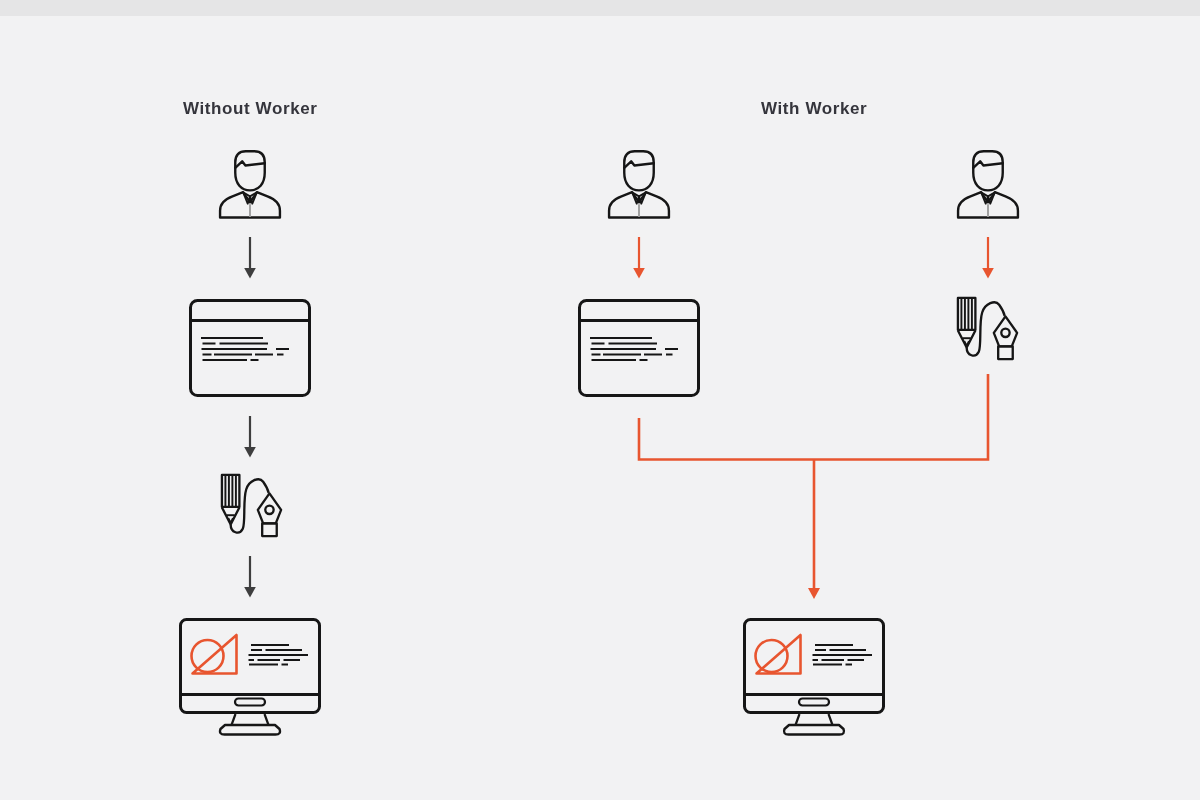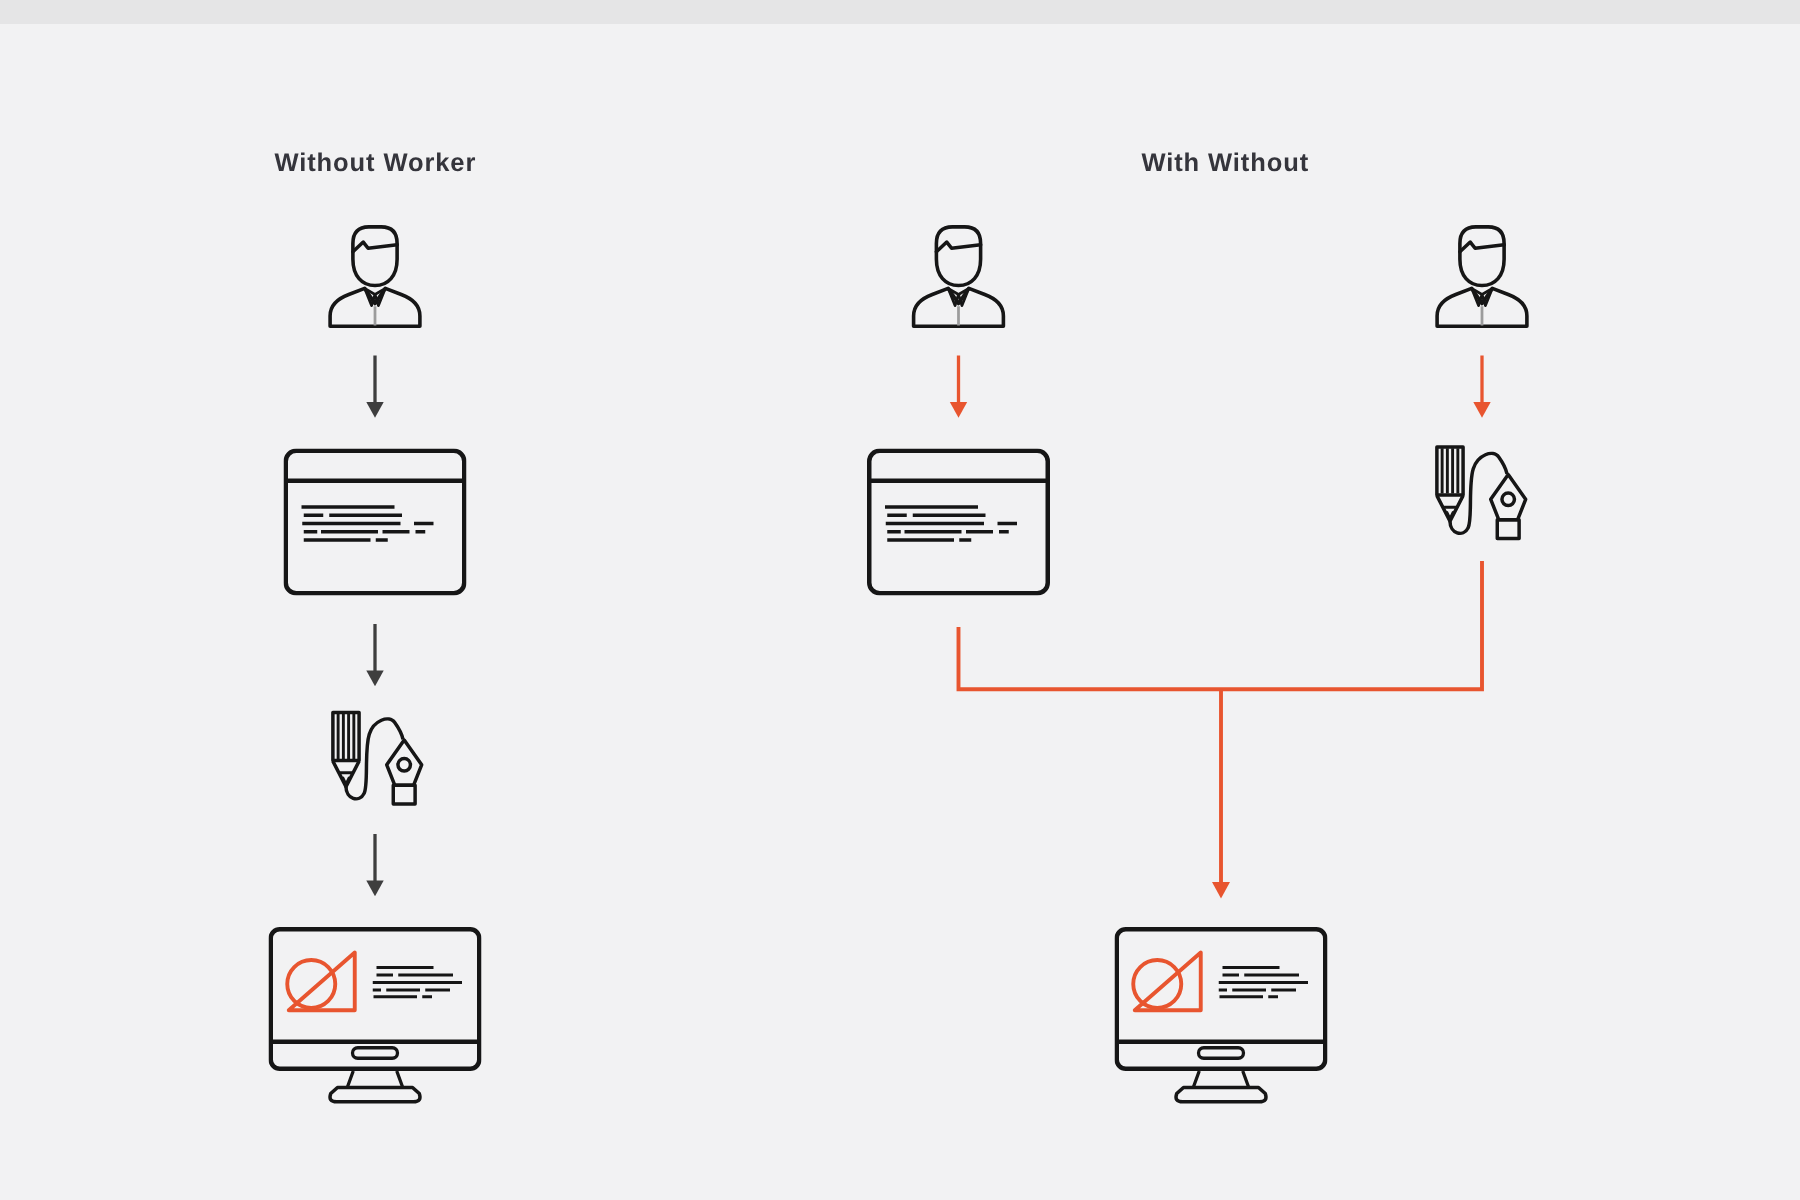--- a/index.html
+++ b/index.html
@@ -132,21 +132,21 @@
     <svg class="abs arrow-gray" style="left:243px;top:539px;" width="14" height="44" viewBox="0 0 14 44">
         <use href="#sym-arrow"></use>
       </svg>
 
     <svg class="abs icon" style="left:179px;top:602px;" width="142" height="118" viewBox="0 0 142 118">
         <use href="#sym-monitor"></use>
       </svg>
   </section>
 
   <section>
-    <div class="flow-title" style="left:761px;top:83px;">With Without</div>
+    <div class="flow-title" style="left:761px;top:83px;">With Worker</div>
 
     <svg class="abs icon" style="left:604px;top:131px;" width="70" height="72" viewBox="0 0 76 78">
         <use href="#sym-person"></use>
       </svg>
 
     <svg class="abs arrow-orange" style="left:632px;top:220px;" width="14" height="44" viewBox="0 0 14 44">
         <use href="#sym-arrow"></use>
       </svg>
 
     <svg class="abs icon" style="left:578px;top:283px;" width="122" height="98" viewBox="0 0 122 98">

